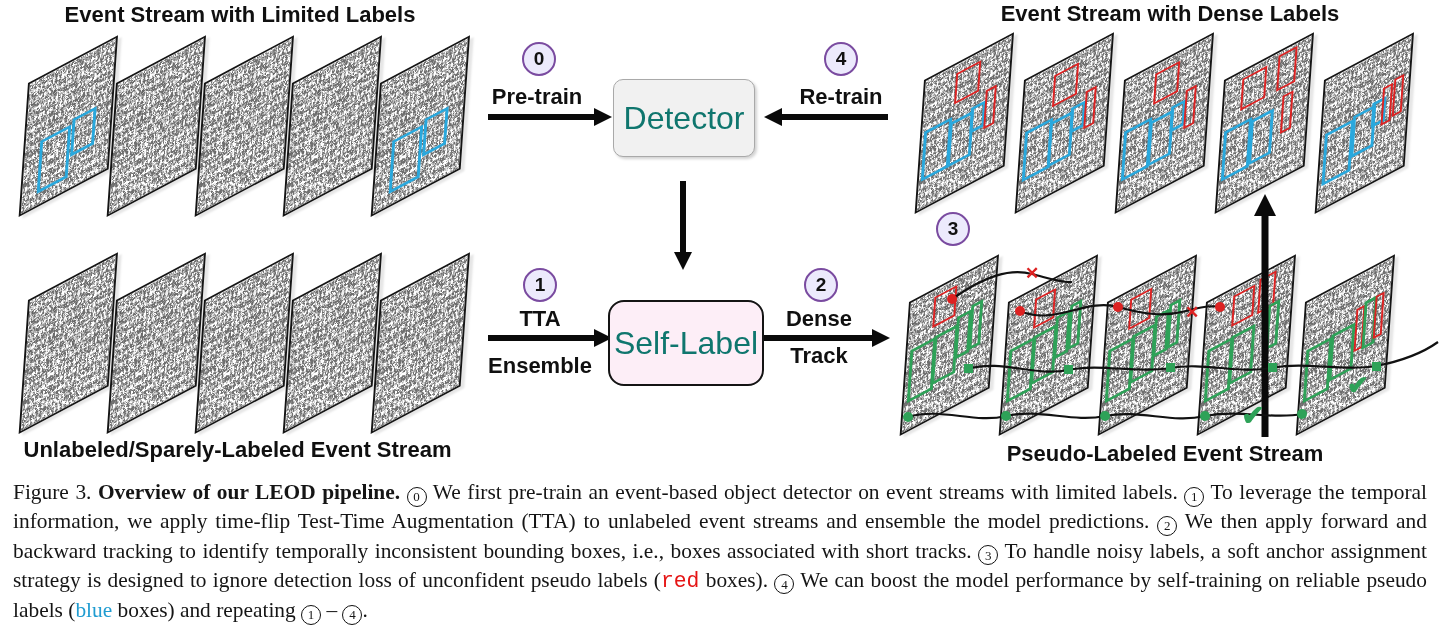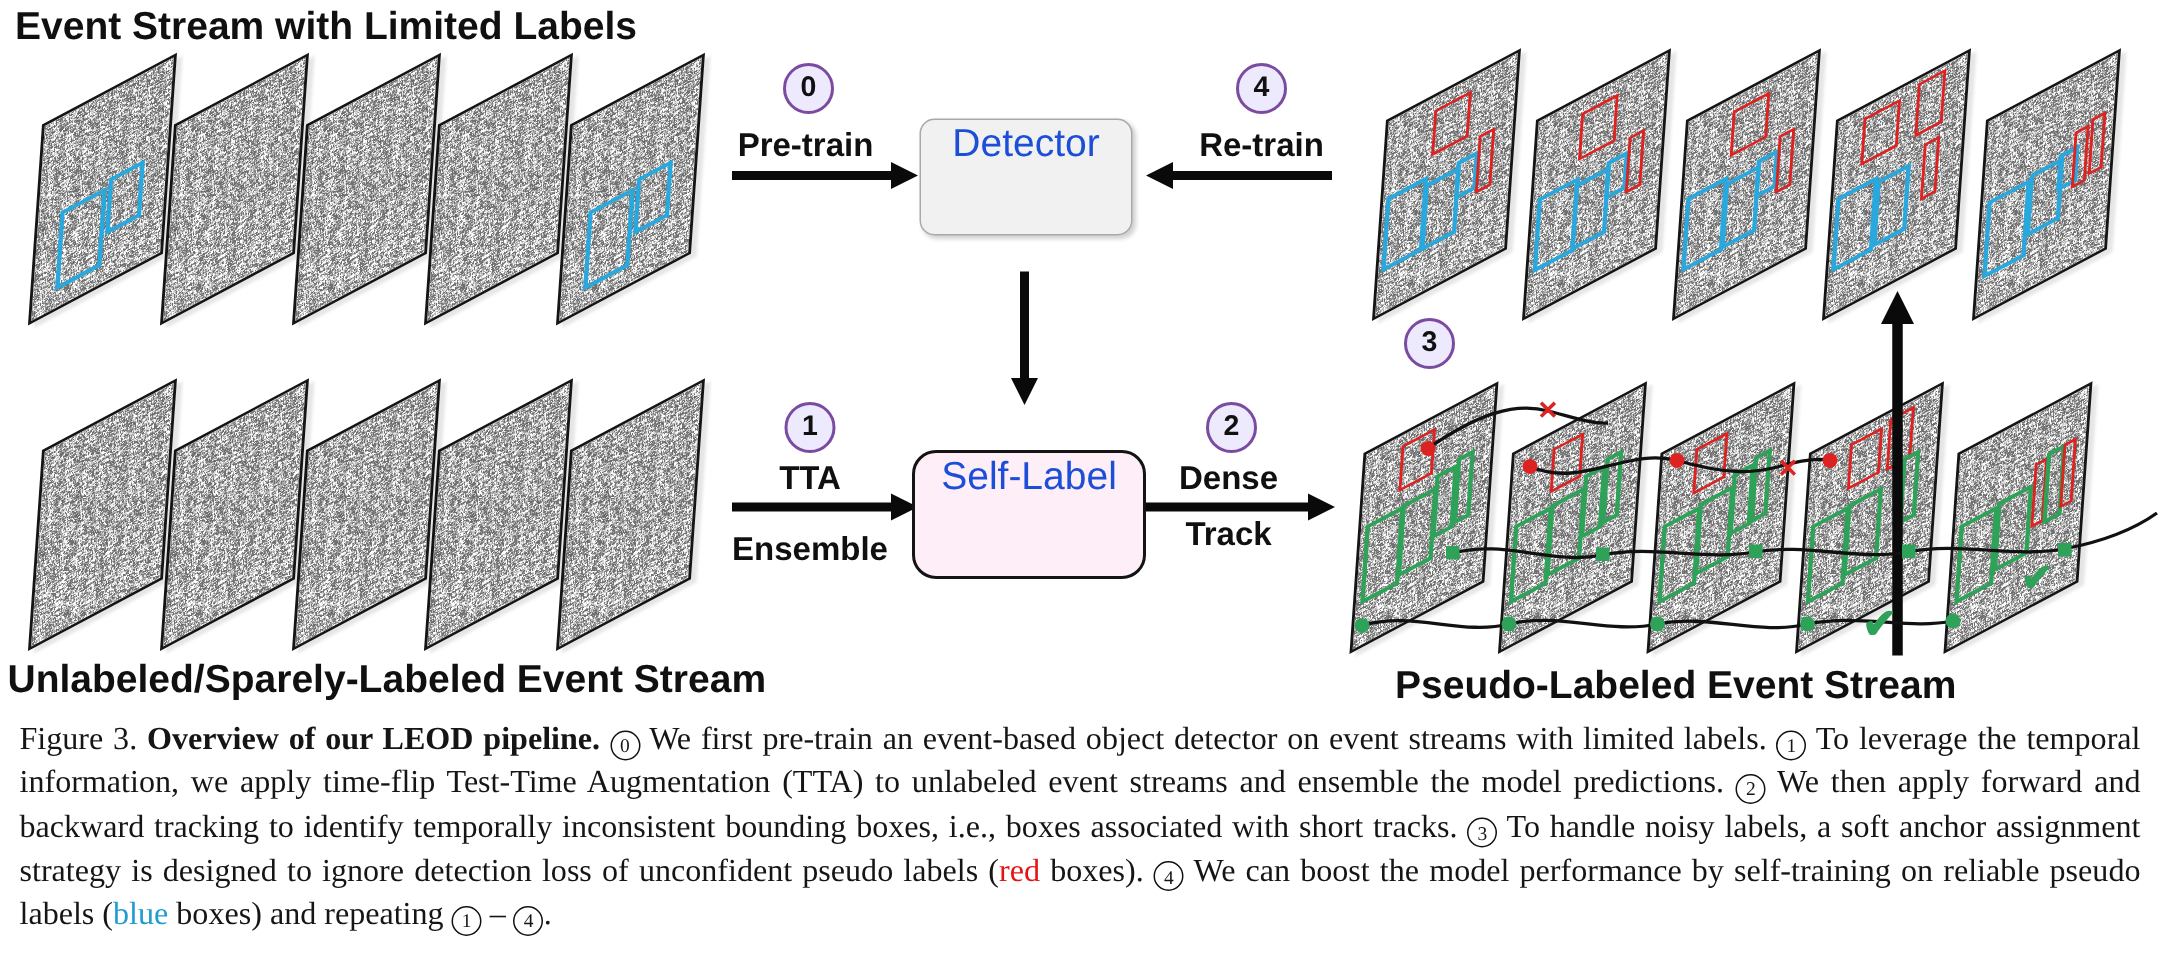--- a/index.html
+++ b/index.html
@@ -13,39 +13,39 @@
   .grain{position:absolute;left:0;top:0;width:100%;height:100%;}
   .streaks{position:absolute;left:3%;right:3%;top:4%;height:58%;opacity:.75;
     background:
       repeating-linear-gradient(90deg, rgba(45,45,45,.16) 0 1.6px, transparent 1.6px 11px),
       repeating-linear-gradient(90deg, rgba(45,45,45,.10) 0 2px, transparent 2px 23px);}
   .bbox{position:absolute;background:transparent;}
   .bbox.cyan{border:3px solid var(--cyan-box,#29a8dd);}
   .bbox.red{border:2.5px solid var(--red-box,#dd2222);}
   .bbox.green{border:3px solid var(--green-box,#2ea258);}
   
-  .stream-title{position:absolute;font-weight:700;font-size:26px;color:#101010;text-align:left;white-space:nowrap;}
+  .stream-title{position:absolute;font-weight:700;font-size:22px;color:#101010;text-align:center;white-space:nowrap;}
   .step-label{position:absolute;transform:translateX(-50%);font-weight:700;font-size:22px;color:#101010;white-space:nowrap;}
   .badge{position:absolute;width:30px;height:30px;border-radius:50%;
          border:2px solid var(--badge-border,#7a4ba0);background:var(--badge-fill,#eceafc);
          display:flex;align-items:center;justify-content:center;
          font-weight:700;font-size:19px;color:#111;}
-  .node{position:absolute;display:flex;align-items:flex-start;justify-content:center;
-        font-size:26px;color:#1d4ed8;}
+  .node{position:absolute;display:flex;align-items:center;justify-content:center;
+        font-size:32px;color:#0f766e;}
   #detector-node{background:var(--detector-fill,#f1f1f1);border:1.5px solid #a9a9a9;border-radius:10px;
         box-shadow:2px 2px 3px rgba(0,0,0,0.18);}
   #selflabel-node{background:var(--self-label-fill,#fdeef7);border:2.2px solid #141414;border-radius:16px;}
   
   #overlay{position:absolute;left:0;top:0;width:1440px;height:635px;pointer-events:none;}
   
   #caption{position:absolute;left:13px;top:478px;width:1414px;
            font-family:"Liberation Serif",serif;font-size:21.4px;line-height:29.3px;
            color:#151515;text-align:justify;}
   .seg-bold{font-weight:700;}
-  .seg-red{color:var(--caption-red,#e51414);}
+  .seg-red{color:var(--caption-red,#e51414);font-family:Liberation Mono, monospace;}
   .seg-blue{color:var(--caption-blue,#1f9cd1);}
   .ccirc{display:inline-flex;align-items:center;justify-content:center;
          width:18px;height:18px;border:1.3px solid #111;border-radius:50%;
          font-size:13px;line-height:1;vertical-align:-2px;font-family:"Liberation Serif",serif;}
   
   #watermark{position:absolute;left:1146px;top:546px;font-size:44px;font-weight:700;
              color:var(--watermark,#ababab);opacity:.55;letter-spacing:2px;white-space:nowrap;
              pointer-events:none;z-index:9;}
 </style>
 </head>
@@ -279,20 +279,21 @@
     <circle cx="908" cy="417" r="5" style="fill:var(--green-box)"></circle>
     <circle cx="1006" cy="416" r="5" style="fill:var(--green-box)"></circle>
     <circle cx="1105" cy="416" r="5" style="fill:var(--green-box)"></circle>
     <circle cx="1205" cy="416" r="5" style="fill:var(--green-box)"></circle>
     <circle cx="1302" cy="414" r="5" style="fill:var(--green-box)"></circle>
     <text x="1253" y="425" text-anchor="middle" font-size="28" font-weight="700" style="fill:var(--green-box)">✔</text>
     <text x="1358" y="394" text-anchor="middle" font-size="26" font-weight="700" style="fill:var(--green-box)">✔</text>
   </svg>
 
   <div class="stream-title" style="left:10px;top:2px;width:460px">Event Stream with Limited Labels</div>
+  <div class="stream-title" style="left:940px;top:1px;width:460px">Event Stream with Dense Labels</div>
   <div class="stream-title" style="left:930px;top:441px;width:470px">Pseudo-Labeled Event Stream</div>
   <div class="stream-title" style="left:5px;top:437px;width:465px">Unlabeled/Sparely-Labeled Event Stream</div>
 
   <div class="badge" style="left:522px;top:42px">0</div>
   <div class="step-label" style="left:537px;top:84px">Pre-train</div>
   <div class="badge" style="left:824px;top:42px">4</div>
   <div class="step-label" style="left:841px;top:84px">Re-train</div>
   <div class="badge" style="left:523px;top:268px">1</div>
   <div class="step-label" style="left:540px;top:306px">TTA</div>
   <div class="step-label" style="left:540px;top:353px">Ensemble</div>

